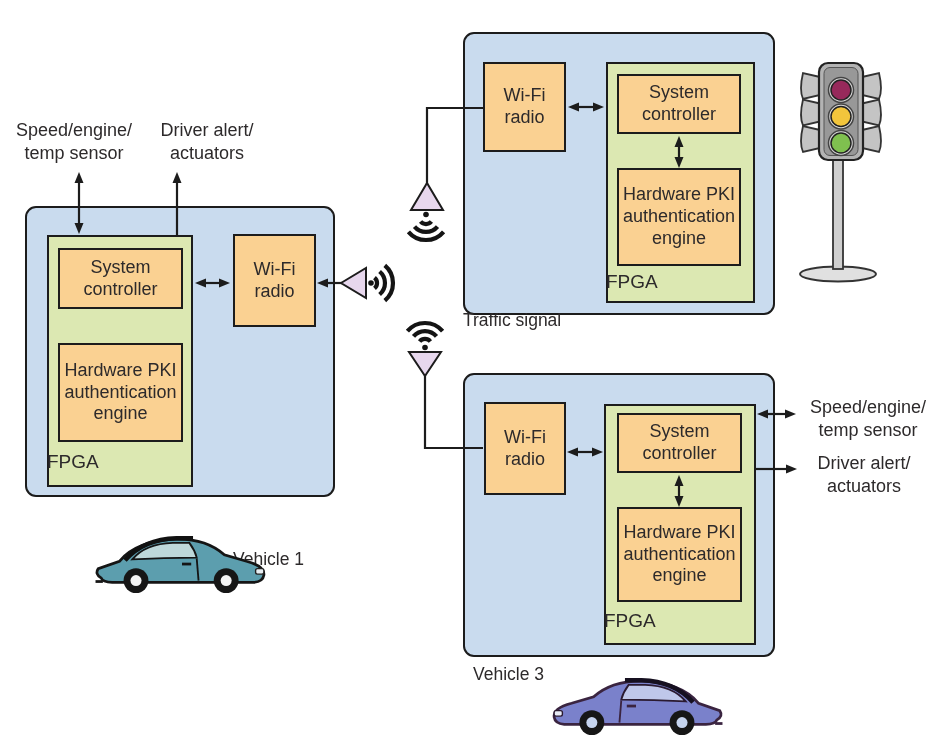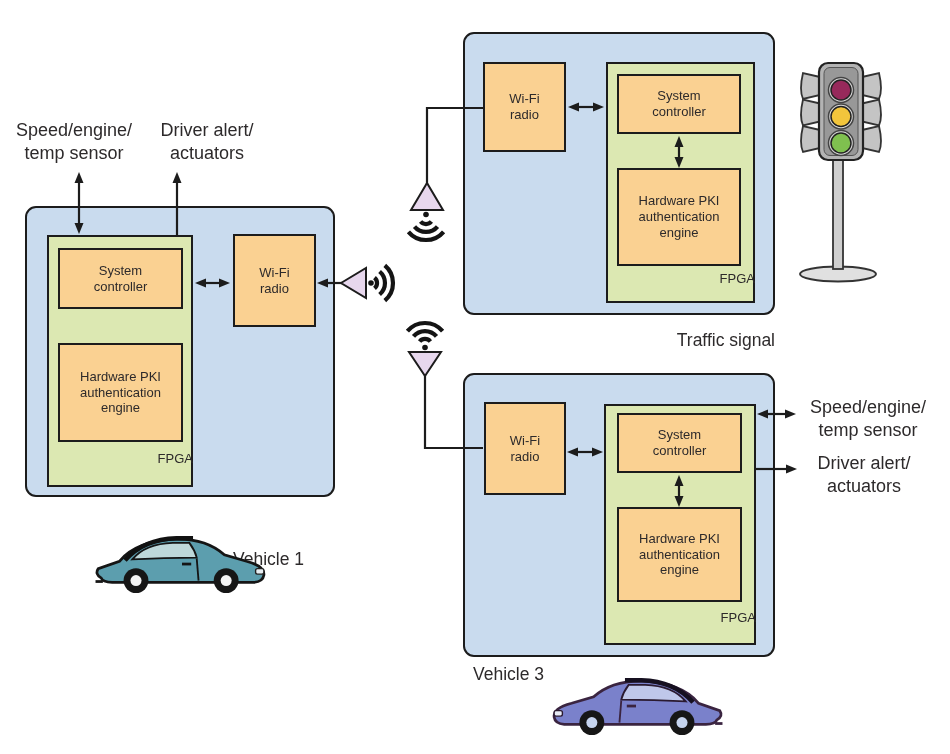--- a/index.html
+++ b/index.html
@@ -10,24 +10,24 @@
   .block{
     position:absolute;background:#c9dbee;border:2.6px solid #1c1c1c;border-radius:11px;
     box-sizing:border-box;z-index:1;
   }
   .fpga-region{
     position:absolute;background:#dce8b2;border:2px solid #1c1c1c;box-sizing:border-box;z-index:2;
   }
   .module{
     position:absolute;background:#fad192;border:2px solid #1c1c1c;box-sizing:border-box;z-index:3;
     display:flex;align-items:center;justify-content:center;text-align:center;
-    font-size:13px;line-height:1.22;padding:18px;
+    font-size:18px;line-height:1.22;padding:18px;
   }
   .fpga-label{
-    position:absolute;z-index:3;text-align:right;font-size:13px;
+    position:absolute;z-index:3;text-align:left;font-size:19px;
   }
   .caption{
     position:absolute;z-index:3;font-size:17.5px;
   }
   .io-label{
     position:absolute;z-index:3;font-size:18px;line-height:1.3;text-align:center;white-space:pre-line;
   }
   svg.overlay{
     position:absolute;left:0;top:0;z-index:5;pointer-events:none;
   }
@@ -52,21 +52,21 @@
 temp sensor</div>
   <div class="io-label" style="left:143px;top:119px;width:128px;">Driver alert/
 actuators</div>
 
   <div class="block" style="left:463px;top:32px;width:312px;height:283px;"></div>
   <div class="module" style="left:483px;top:62px;width:83px;height:90px;">Wi-Fi radio</div>
   <div class="fpga-region" style="left:606px;top:62px;width:149px;height:241px;"></div>
   <div class="module" style="left:617px;top:74px;width:124px;height:60px;">System controller</div>
   <div class="module" style="left:617px;top:168px;width:124px;height:98px;">Hardware PKI authentication engine</div>
   <div class="fpga-label" style="left:606px;top:271px;width:149px;">FPGA</div>
-  <div class="caption" style="left:463px;top:330px;width:312px;text-align:right;">Traffic signal</div>
+  <div class="caption" style="left:463px;top:310px;width:312px;text-align:left;">Traffic signal</div>
 
   <div class="block" style="left:463px;top:373px;width:312px;height:284px;"></div>
   <div class="module" style="left:484px;top:402px;width:82px;height:93px;">Wi-Fi radio</div>
   <div class="fpga-region" style="left:604px;top:404px;width:152px;height:241px;"></div>
   <div class="module" style="left:617px;top:413px;width:125px;height:60px;">System controller</div>
   <div class="module" style="left:617px;top:507px;width:125px;height:95px;">Hardware PKI authentication engine</div>
   <div class="fpga-label" style="left:604px;top:610px;width:152px;">FPGA</div>
   <div class="caption" style="left:473px;top:664px;width:110px;">Vehicle 3</div>
   <div class="io-label" style="left:797px;top:396px;width:142px;">Speed/engine/
 temp sensor</div>

